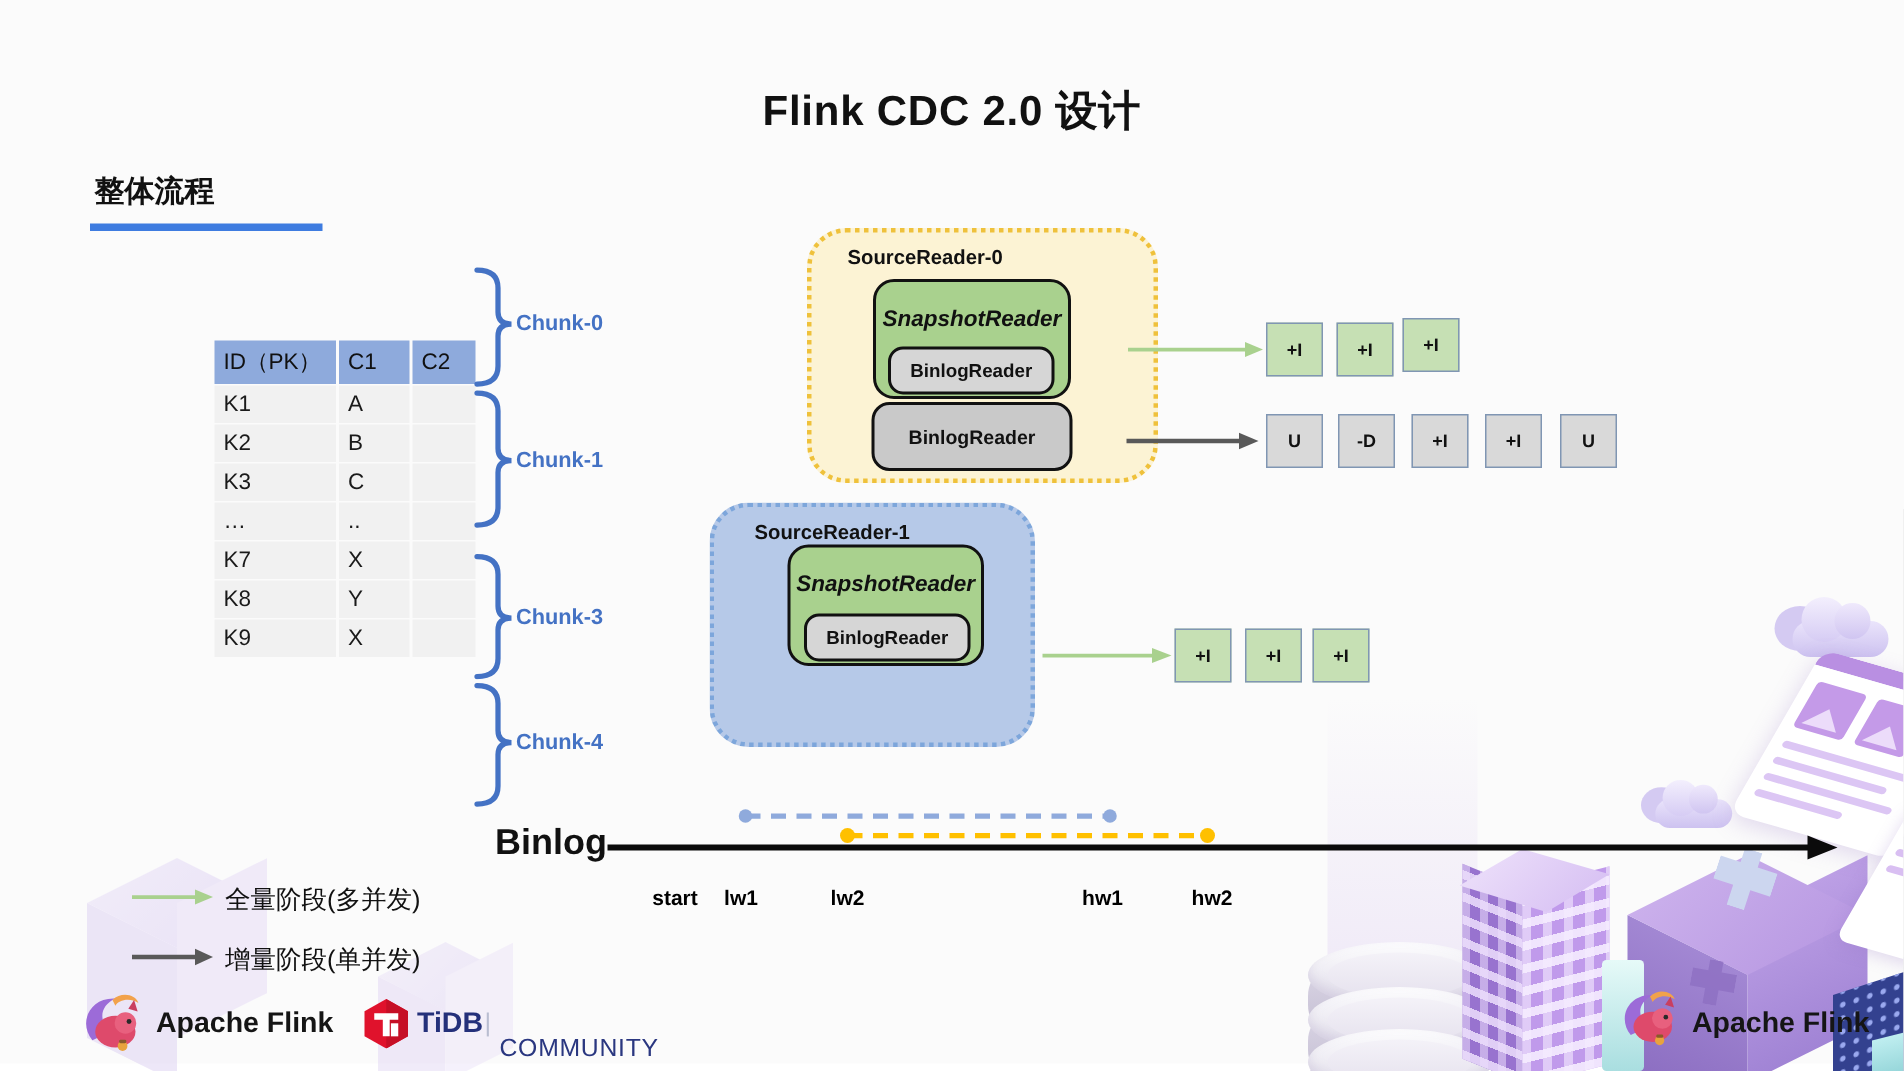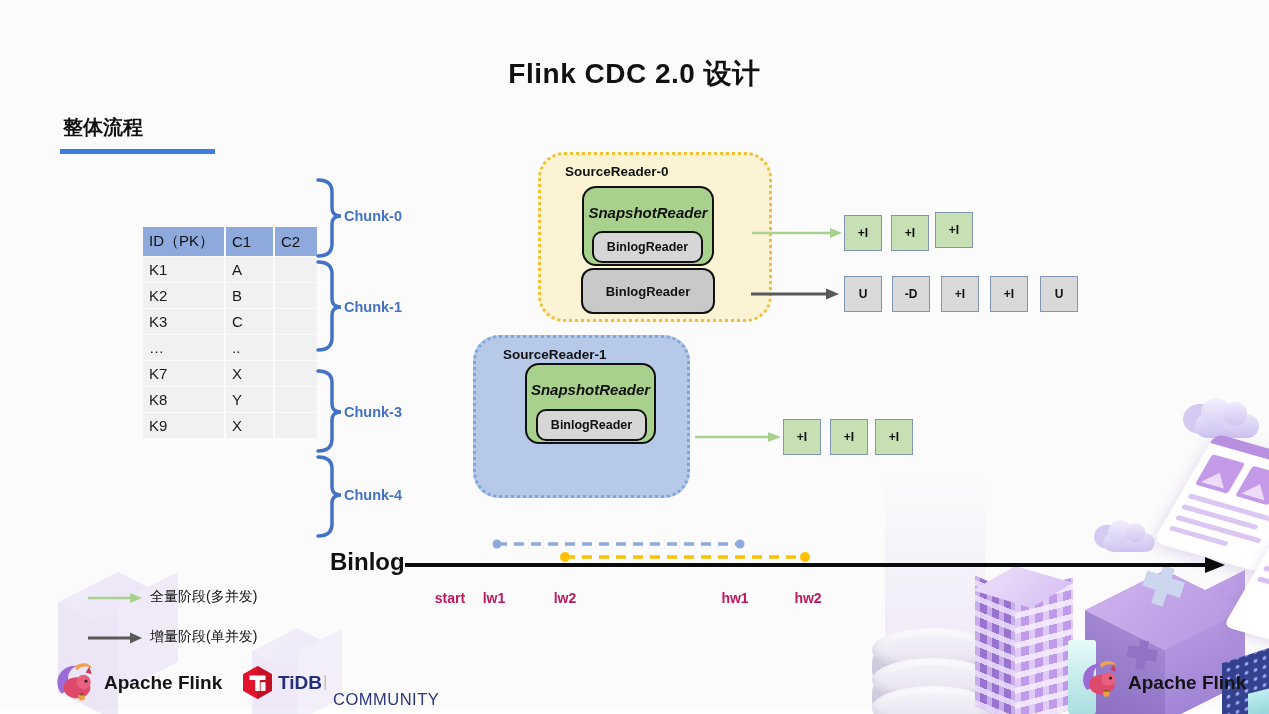--- a/index.html
+++ b/index.html
@@ -114,24 +114,24 @@
     display:flex; align-items:center; justify-content:center;
     font-size:12px; font-weight:bold; z-index:2; color:#111; }
   .ev.green { background:#c6e0b4; }
   .ev.gray  { background:#d9d9d9; }
 
   .arrow-svg { position:absolute; z-index:2; overflow:visible; }
 
   
   .binlog-label { left:330px; top:548px; font-size:24px; font-weight:600; z-index:3; }
   .tick { position:absolute; top:590px; transform:translateX(-50%);
-    font-size:14px; font-weight:bold; z-index:3; color:#be185d; }
-
-  
-  .legend-text { position:absolute; font-size:14px; z-index:2; color:#111; }
+    font-size:14px; font-weight:bold; z-index:3; color:#000000; }
+
+  
+  .legend-text { position:absolute; font-size:17px; z-index:2; color:#111; }
 
   
   .footer-text { position:absolute; font-size:19px; font-weight:bold; color:#151515; z-index:3; }
   .tidb-text { position:absolute; font-size:19px; font-weight:bold; color:#24307a; z-index:3; }
   .tidb-sep { position:absolute; font-size:17px; color:#b9bdd1; z-index:3; }
   .community-text { position:absolute; font-size:16.5px; font-weight:500; letter-spacing:.5px; color:#2a3780; z-index:3; }
   .logo { position:absolute; z-index:3; }
 </style>
 </head>
 <body>

